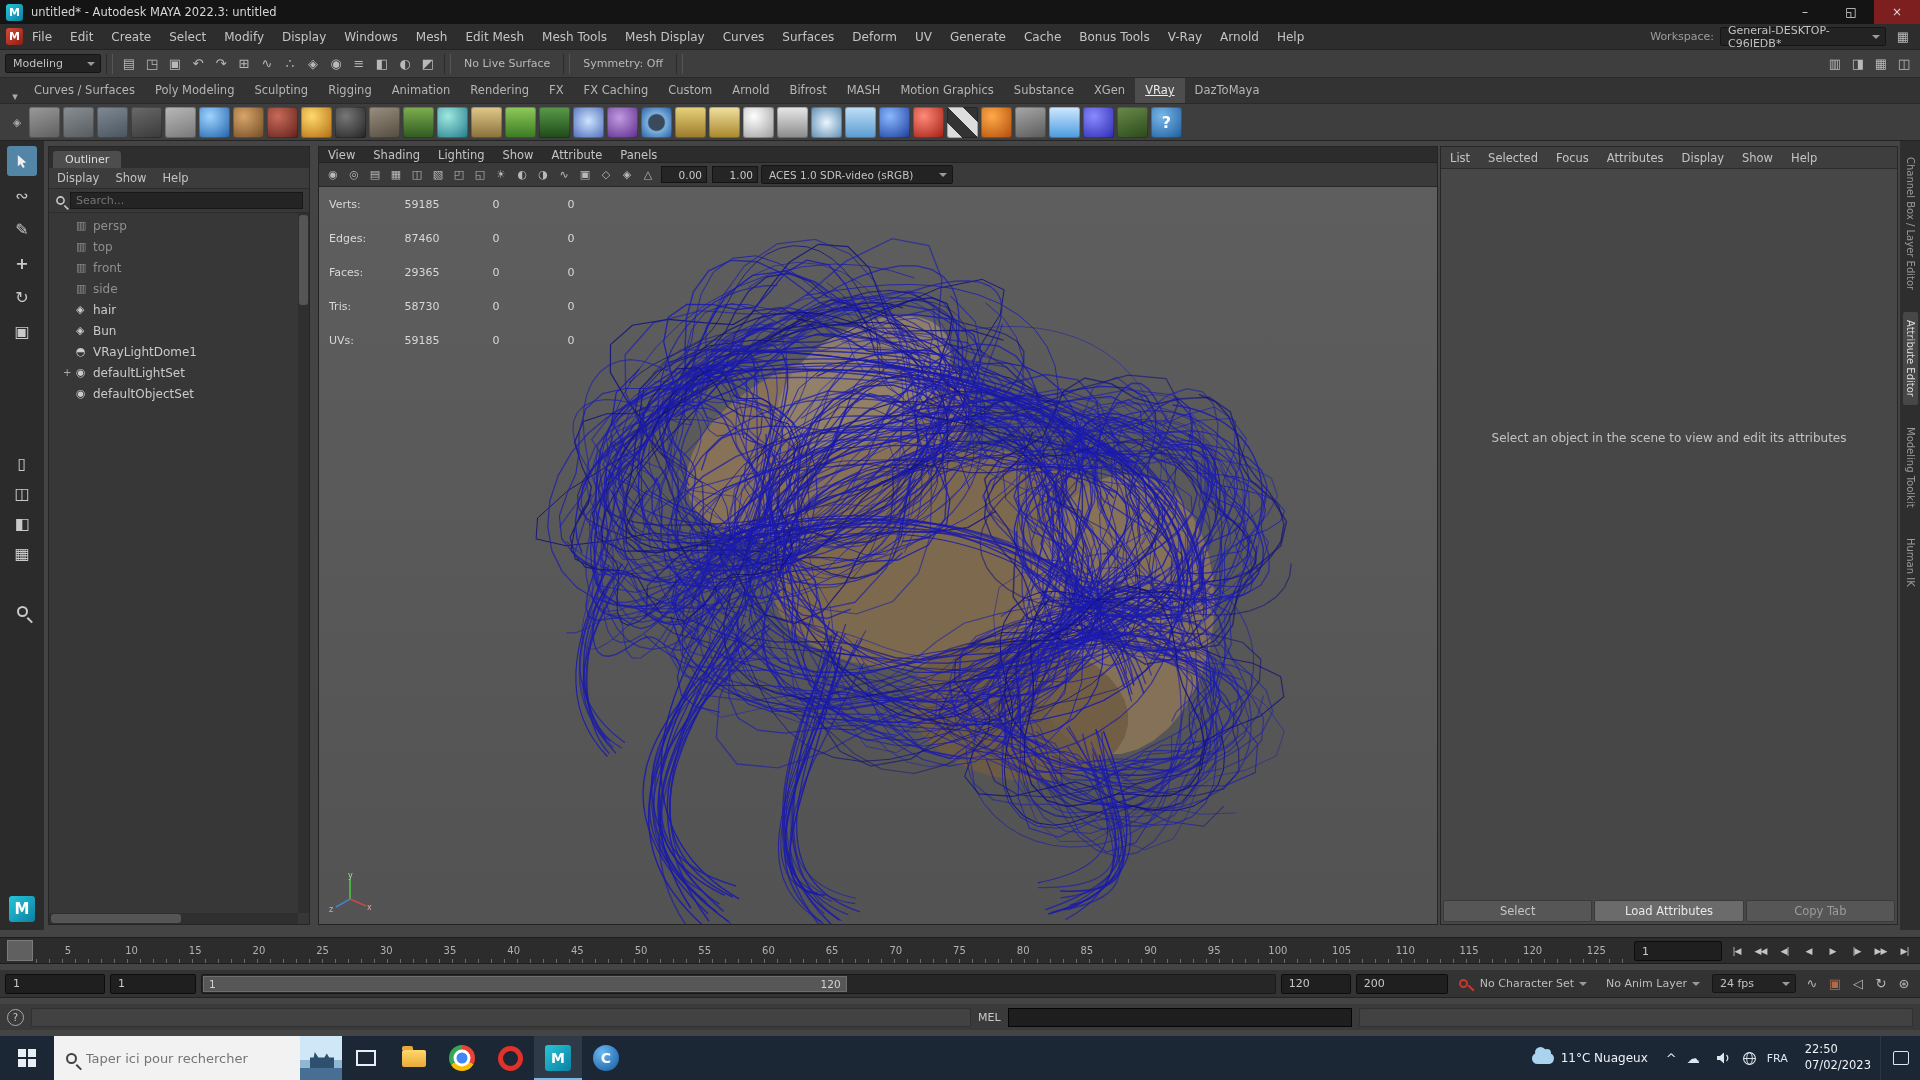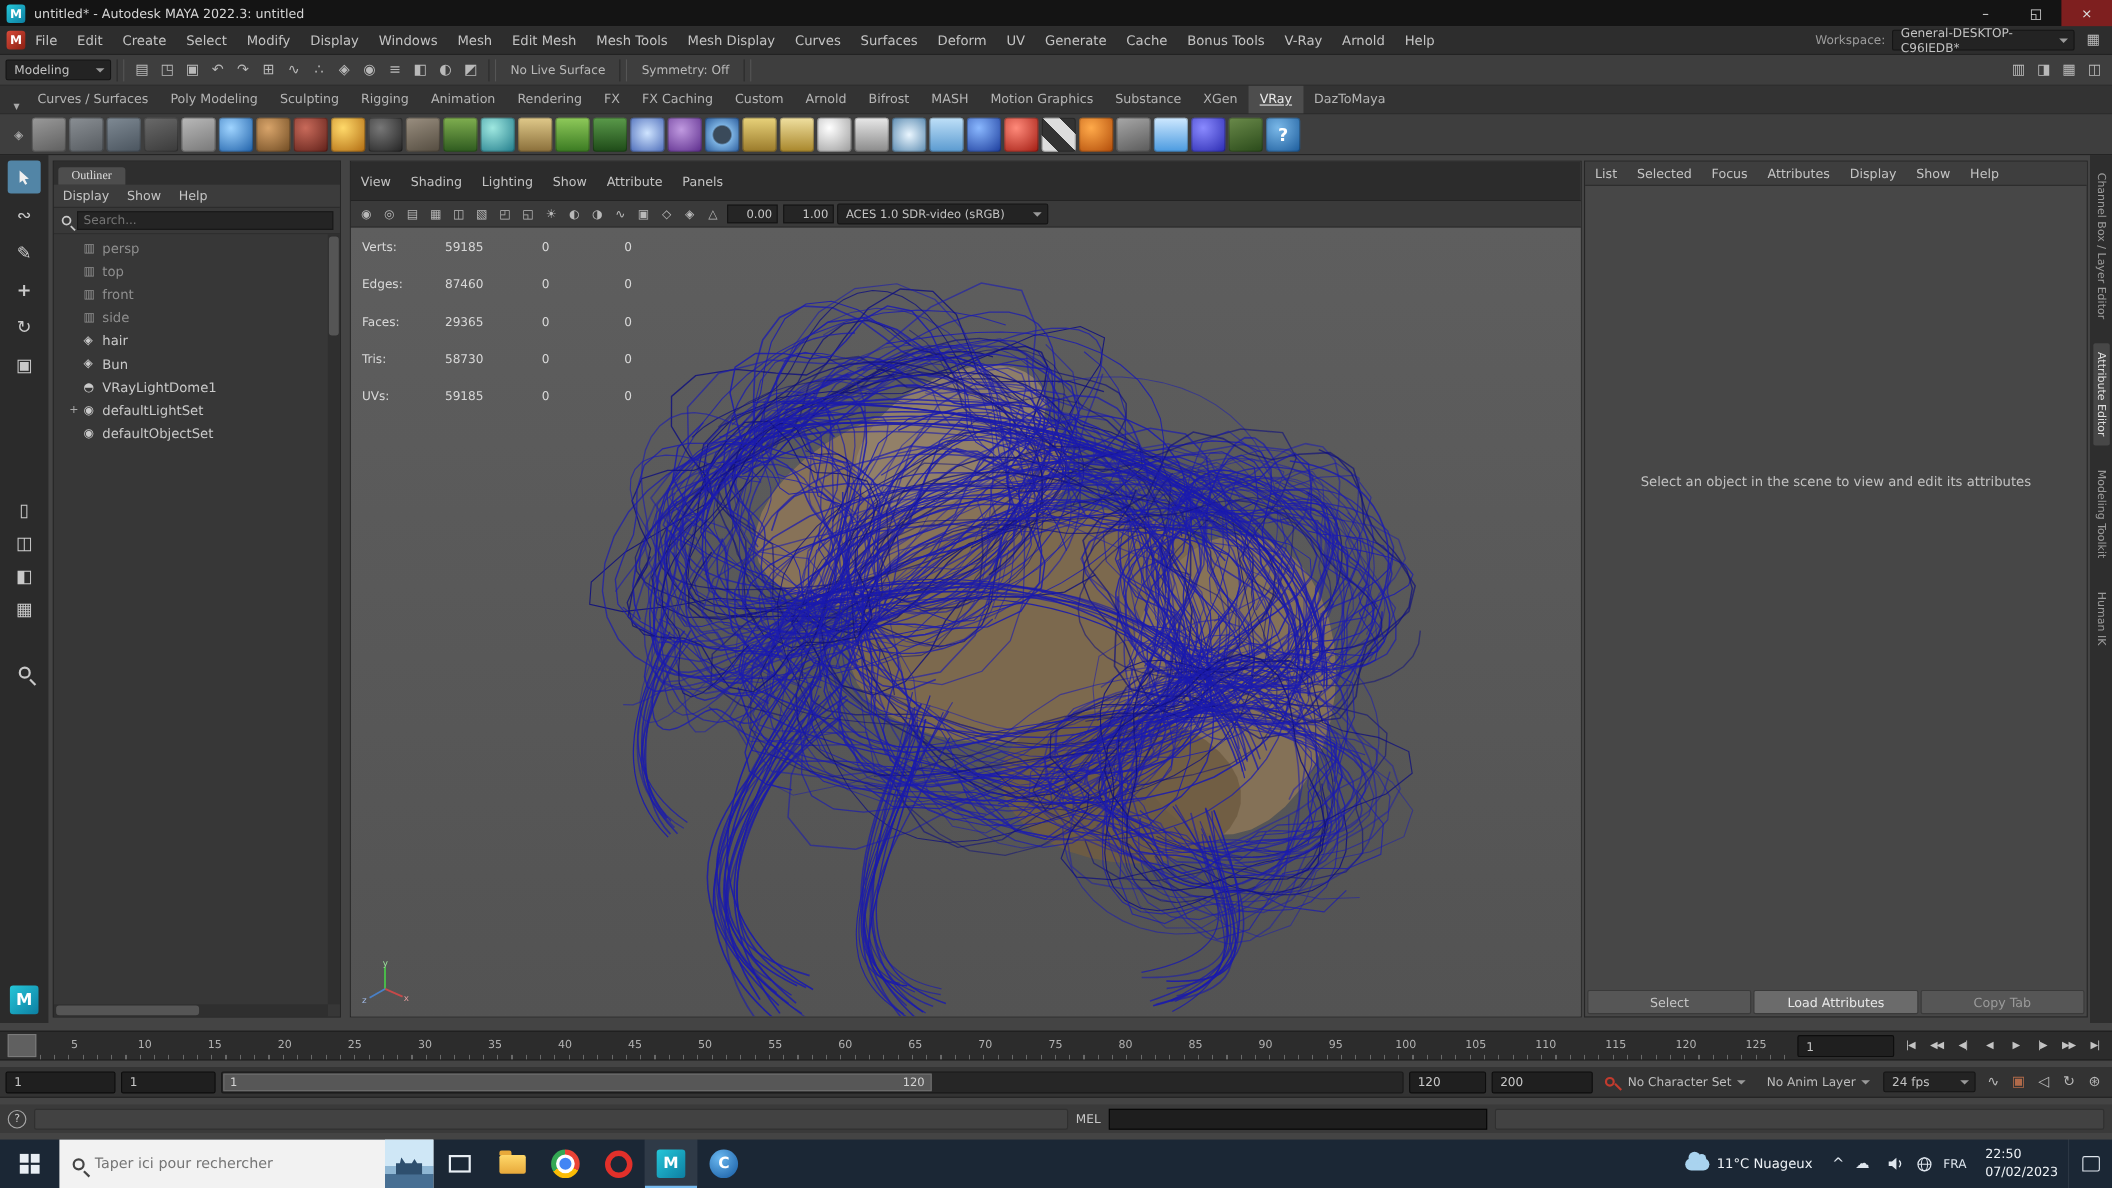--- a/index.html
+++ b/index.html
@@ -46,37 +46,37 @@
   .tool-gap{height:96px;}
   .layouts{display:flex;flex-direction:column;gap:4px;align-items:center;}
   .tool.small{width:26px;height:26px;}
   .mag{width:11px;height:11px;border:2px solid #c9c9c9;border-radius:50%;position:relative;}
   .mag::after{content:"";position:absolute;left:9px;top:9px;width:7px;height:2px;background:#c9c9c9;transform:rotate(45deg);transform-origin:0 0;}
   #toolcol .maya-badge{position:absolute;bottom:8px;left:9px;width:26px;height:26px;font-size:15px;}
 
   
   #outliner{position:absolute;left:48px;top:146px;width:262px;height:779px;background:#393939;border:1px solid #262626;display:flex;flex-direction:column;}
   .ol-tabrow{height:21px;background:#2e2e2e;display:flex;align-items:flex-end;padding-left:4px;}
-  .ol-tab{background:#4d4d4d;color:#ddd;font-size:11px;padding:2px 12px;border-radius:3px 3px 0 0;font-family:Liberation Serif, serif;}
+  .ol-tab{background:#4d4d4d;color:#ddd;font-size:11px;padding:2px 12px;border-radius:3px 3px 0 0;}
   .ol-menus{height:21px;display:flex;align-items:center;background:#3c3c3c;border-bottom:1px solid #2c2c2c;}
   .ol-menus .menu-item{line-height:21px;font-size:11.5px;padding:0 8px;}
   .ol-search{height:24px;display:flex;align-items:center;gap:4px;padding:0 6px;background:#383838;border-bottom:1px solid #2c2c2c;}
   .ol-search input{flex:1;height:17px;background:#242424;border:1px solid #181818;color:#bbb;font-size:11px;padding:0 5px;font-family:inherit;}
   .ol-tree{flex:1;background:#373737;position:relative;padding-top:2px;}
   .ol-row{height:21px;display:flex;align-items:center;padding-left:14px;font-size:12px;}
   .ol-exp{width:13px;font-size:10px;color:#aaa;}
   .ol-glyph{width:17px;font-size:11px;}
   .scroll-v{position:absolute;right:0;top:0;width:11px;bottom:11px;background:#2f2f2f;}
   .scroll-v .thumb{position:absolute;top:2px;left:1px;right:1px;height:90px;background:#555;border-radius:3px;}
   .scroll-h{position:absolute;left:0;bottom:0;height:11px;right:11px;background:#2f2f2f;}
   .scroll-h .thumb{position:absolute;left:2px;top:1px;bottom:1px;width:130px;background:#555;border-radius:3px;}
 
   
   #viewport{position:absolute;left:318px;top:146px;width:1120px;height:779px;border:1px solid #242424;display:flex;flex-direction:column;background:#595959;}
-  .vp-menus{height:36px;background:#2c2c2c;display:flex;align-items:center;border-bottom:1px solid #222;}
+  .vp-menus{height:16px;background:#2c2c2c;display:flex;align-items:center;border-bottom:1px solid #222;}
   .vp-menus .menu-item{line-height:20px;font-size:11.5px;padding:0 9px;}
   .vp-toolbar{height:24px;background:#3a3a3a;display:flex;align-items:center;gap:1px;padding:0 4px;border-bottom:1px solid #272727;}
   .vp-toolbar .gbtn{width:20px;height:20px;font-size:11px;}
   .vp-field{width:46px;height:17px;background:#252525;border:1px solid #141414;color:#c8c8c8;font-size:10.5px;display:flex;align-items:center;justify-content:flex-end;padding:0 4px;margin:0 2px;}
   .vp-canvas{flex:1;position:relative;background:linear-gradient(#5e5e5e,#535353);overflow:hidden;}
   #hairSvg{position:absolute;left:0;top:0;width:100%;height:100%;}
   .hud{position:absolute;left:10px;top:8px;display:grid;grid-template-columns:50px 58px 62px 60px;line-height:20px;font-size:11px;color:#d8d8d8;z-index:2;gap:14px;}
   .hud .r{text-align:center;}
   #axis{position:absolute;left:8px;bottom:6px;z-index:2;}
 
@@ -119,21 +119,21 @@
   .cmd-left{width:940px;height:19px;background:#424242;border:1px solid #303030;border-radius:2px;}
   .cmd-mel{font-size:11px;color:#c8c8c8;}
   .cmd-input{width:344px;height:19px;background:#1e1e1e;border:1px solid #060606;color:#ccc;font-size:11px;padding:0 5px;font-family:inherit;}
   .cmd-right{flex:1;height:19px;background:#424242;border:1px solid #303030;border-radius:2px;}
 
   
   #taskbar{position:absolute;left:0;top:1036px;width:1920px;height:44px;background:#1b2735;display:flex;align-items:center;}
   .tb-start{width:54px;height:44px;display:flex;align-items:center;justify-content:center;}
   .winlogo{display:grid;grid-template-columns:8px 8px;grid-template-rows:8px 8px;gap:2px;}
   .winlogo div{background:#e8eef4;}
-  .tb-search{width:340px;height:44px;background:#f2f2f2;display:flex;align-items:center;gap:9px;padding-left:12px;}
+  .tb-search{width:288px;height:44px;background:#f2f2f2;display:flex;align-items:center;gap:9px;padding-left:12px;}
   .tb-search .mag{border-color:#444;}
   .tb-search .mag::after{background:#444;}
   .tb-search input{border:none;background:transparent;font-size:13px;color:#333;outline:none;width:215px;font-family:inherit;}
   .castle{width:44px;height:44px;margin-left:auto;background:linear-gradient(180deg,#cfe7f6 0 55%,#8fb7d4 55% 72%,#476f93 72%);position:relative;}
   .castle::after{content:"";position:absolute;left:10px;bottom:12px;width:24px;height:16px;background:#2e4f6e;clip-path:polygon(0 100%,0 35%,15% 35%,20% 0,35% 35%,60% 35%,70% 10%,80% 35%,100% 35%,100% 100%);}
   .tb-app{width:48px;height:44px;display:flex;align-items:center;justify-content:center;position:relative;}
   .tb-app.active{background:rgba(255,255,255,.09);box-shadow:inset 0 -2px 0 #76b9ed;}
   .taskview{width:20px;height:16px;border:2px solid #e8eef4;position:relative;background:transparent;}
   .folder{width:24px;height:17px;background:linear-gradient(#ffd86a,#e8a93a);border-radius:2px;position:relative;}
   .folder::before{content:"";position:absolute;top:-4px;left:0;width:11px;height:4px;background:#e8a93a;border-radius:2px 2px 0 0;}

